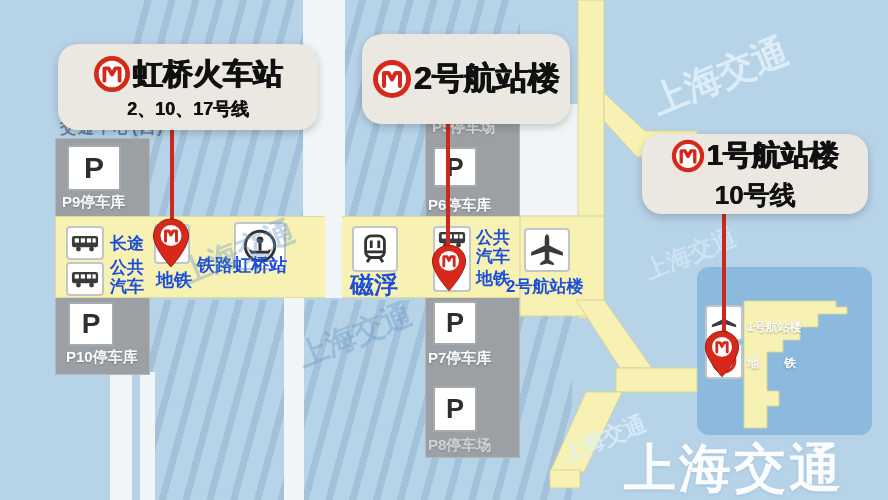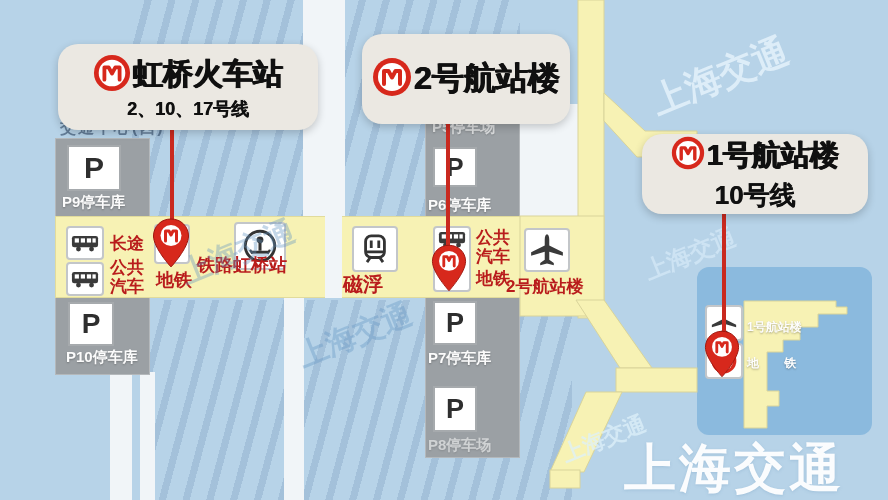--- a/index.html
+++ b/index.html
@@ -10,28 +10,28 @@
   .stripes{position:absolute;background:repeating-linear-gradient(105deg,rgba(255,255,255,0) 0 16px,rgba(124,156,190,.33) 16px 23px);}
   .road{position:absolute;background:#f1f5f8;}
   .bld{position:absolute;background:#9ba0a4;box-shadow:inset 0 0 0 1px rgba(255,255,255,.25);}
   .yellow{position:absolute;background:#f7f2b4;box-shadow:inset 0 0 0 1px rgba(210,203,140,.6);}
   .panel{position:absolute;background:#8bbade;border-radius:12px;}
   
   .sbox{position:absolute;background:#fff;border:2px solid #c3c6c9;border-radius:4px;display:flex;align-items:center;justify-content:center;box-sizing:border-box;}
   .pbox{position:absolute;background:#fff;border:2px solid #a6aaad;display:flex;align-items:center;justify-content:center;box-sizing:border-box;
         font-weight:900;color:#2e2e2e;}
   
-  .dlabel{position:absolute;color:#b91c1c;font-weight:700;font-size:17px;line-height:19px;white-space:nowrap;}
+  .dlabel{position:absolute;color:#1d4ed8;font-weight:700;font-size:17px;line-height:19px;white-space:nowrap;}
   .wlabel{position:absolute;color:#fbfbfb;font-weight:700;font-size:15px;white-space:nowrap;text-shadow:0 1px 2px rgba(0,0,0,.25);}
   .leader{position:absolute;width:3.5px;background:#c9291f;}
   .pin{position:absolute;}
   
   .callout{position:absolute;background:#ebe8e2;border-radius:20px;box-shadow:0 3px 8px rgba(0,0,0,.2);
            display:flex;flex-direction:column;align-items:center;justify-content:center;gap:2px;}
-  .callout .row1{display:flex;gap:2px;}
+  .callout .row1{display:flex;align-items:center;gap:2px;}
   .ctitle{font-weight:900;color:#101010;text-shadow:.7px 0 #101010,-.7px 0 #101010;white-space:nowrap;}
   .csub{font-weight:900;color:#101010;text-shadow:.5px 0 #101010;white-space:nowrap;}
   .wm{position:absolute;font-weight:900;white-space:nowrap;}
   .wm.diag{transform:rotate(-22deg);}
   .tiny{font-size:12px;font-weight:700;color:#fdfdfd;text-shadow:0 1px 2px rgba(0,0,0,.3);position:absolute;white-space:nowrap;}
 </style>
 </head>
 <body>
 
 <div class="stage">
@@ -148,21 +148,21 @@
   </div>
   <div class="dlabel" style="left:197px;top:256px;font-size:18px;">铁路虹桥站</div>
 
   <div class="sbox" style="left:352px;top:226px;width:46px;height:46px;">
     <svg width="32" height="32" viewBox="0 0 34 34">
       <rect x="7" y="3" width="20" height="23" rx="6" fill="none" stroke="#333" stroke-width="3"></rect>
       <path d="M13,8 V16 M21,8 V16 M8,20 H26" stroke="#333" stroke-width="3"></path>
       <path d="M12,26 L8.5,31 M22,26 L25.5,31" stroke="#333" stroke-width="3"></path>
     </svg>
   </div>
-  <div class="dlabel" style="left:343px;top:275px;font-size:20px;">磁浮</div>
+  <div class="dlabel" style="left:350px;top:275px;font-size:24px;">磁浮</div>
 
   <div class="sbox" style="left:433px;top:226px;width:38px;height:66px;flex-direction:column;justify-content:flex-start;padding-top:3px;gap:3px;">
     <svg width="28" height="17" viewBox="0 0 30 18">
       <rect x="1" y="1" width="28" height="12" rx="2.5" fill="#3a3a3a"></rect>
       <rect x="4" y="3.5" width="4.5" height="4.5" fill="#fff"></rect>
         <rect x="10.5" y="3.5" width="4.5" height="4.5" fill="#fff"></rect>
         <rect x="17" y="3.5" width="4.5" height="4.5" fill="#fff"></rect>
         <rect x="23" y="3.5" width="3.5" height="4.5" fill="#fff"></rect>
       <circle cx="8" cy="15" r="2.6" fill="#3a3a3a"></circle>
         <circle cx="22" cy="15" r="2.6" fill="#3a3a3a"></circle>

